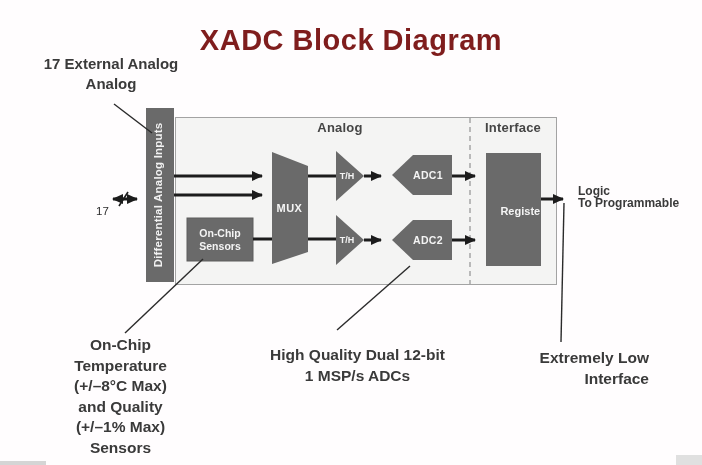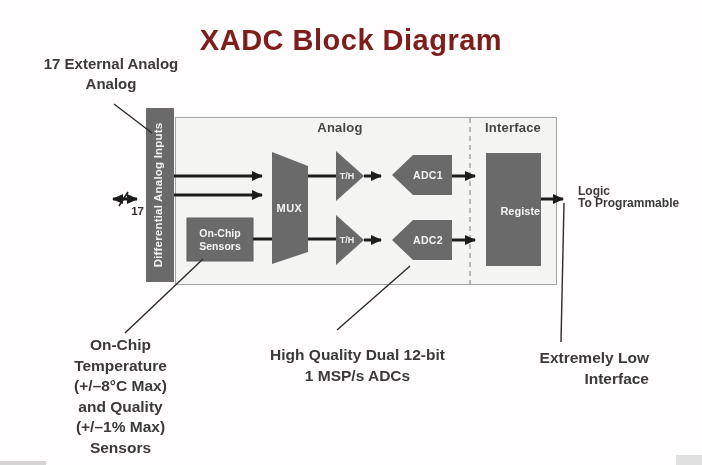--- a/index.html
+++ b/index.html
@@ -13,22 +13,22 @@
     left:0;right:0;top:24px;text-align:center;
     font-size:29px;font-weight:bold;color:#7f1d1d;letter-spacing:0.5px;
   }
   .callout-text{
     font-weight:bold;color:#3a3a3a;text-align:center;
   }
   .top-label{left:30px;top:54px;width:162px;font-size:15px;line-height:20px;}
   .ann-left{left:28px;top:335px;width:185px;font-size:15.5px;line-height:20.5px;}
   .ann-mid{left:240px;top:344px;width:235px;font-size:15.5px;line-height:21px;}
   .ann-right{left:493px;top:347px;width:156px;font-size:15.5px;line-height:21px;text-align:right;}
-  .bus-count{left:118px;top:205px;width:26px;text-align:right;
-    font-size:11.5px;font-weight:bold;color:#2e2e2e;}
+  .bus-count{left:96px;top:205px;width:26px;text-align:left;
+    font-size:11.5px;font-weight:normal;color:#2e2e2e;}
   .section-label{
     top:120px;width:80px;text-align:center;
     font-size:13px;font-weight:700;color:#454545;letter-spacing:0.2px;
   }
   .sec-analog{left:300px;}
   .sec-interface{left:473px;}
   .block-text{color:#f4f4f4;text-align:center;font-weight:600;}
   .mux-label{left:271px;top:202px;width:37px;font-size:11px;letter-spacing:0.5px;}
   .th-label{width:26px;font-size:9px;}
   .th1{left:334px;top:171px;}

